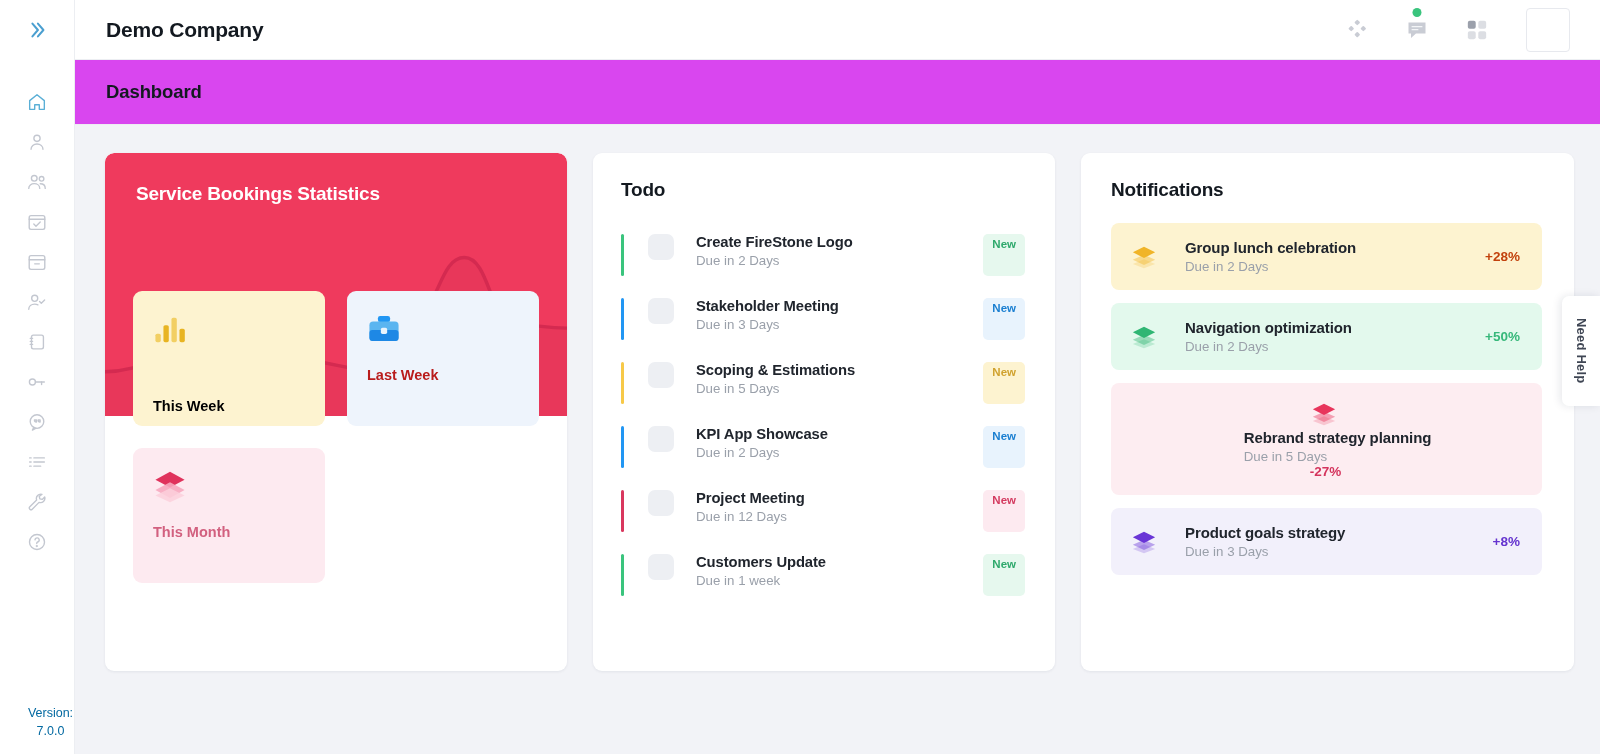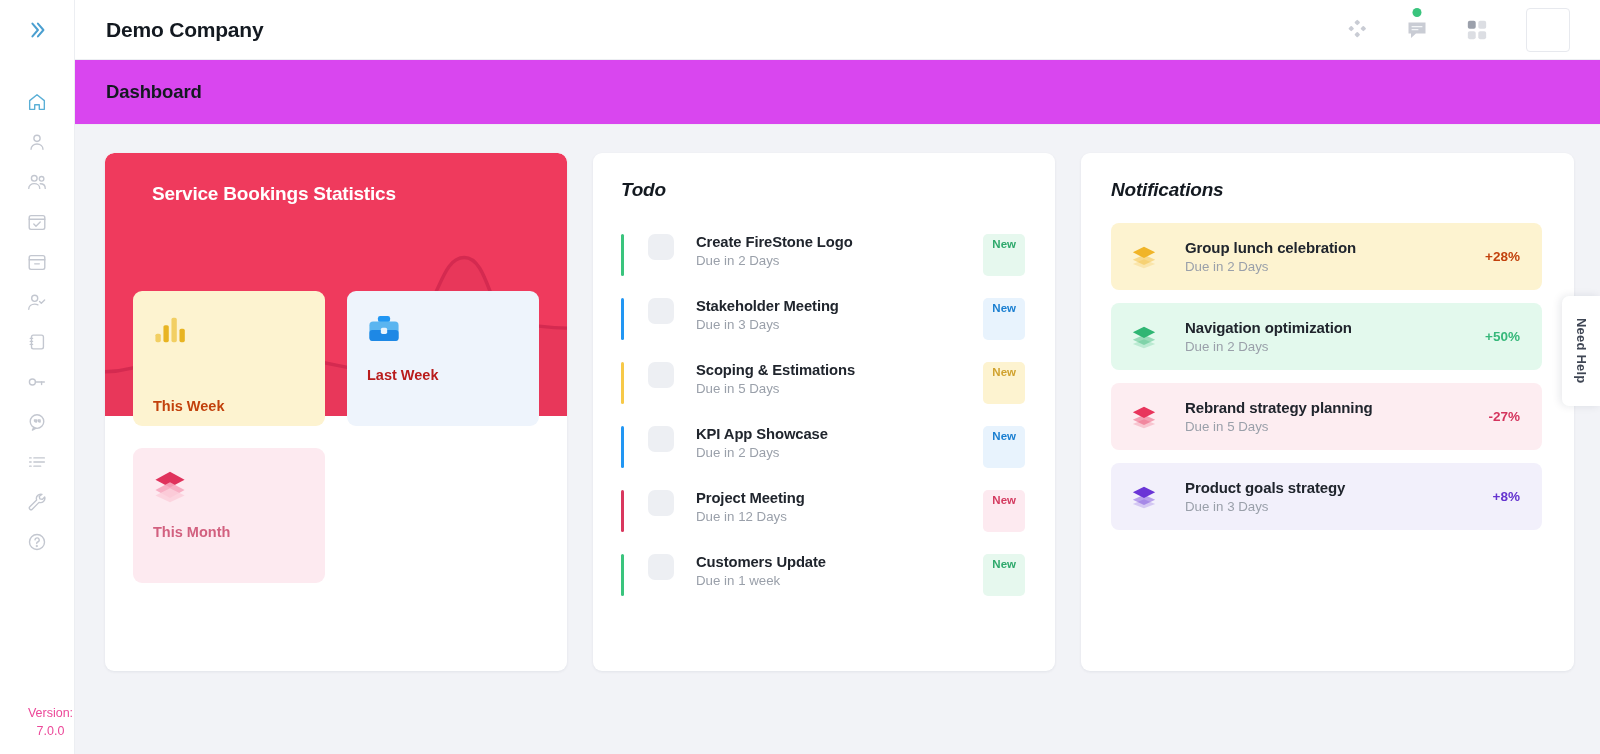--- a/index.html
+++ b/index.html
@@ -28,21 +28,21 @@
   .side-toggle svg { display: block; }
   .side-nav { display: flex; flex-direction: column; align-items: center; width: 100%; padding-top: 22px; }
   .side-item {
     width: 100%; height: 40px;
     display: flex; align-items: center; justify-content: center;
     cursor: pointer;
   }
   .side-item svg { display: block; }
   .side-version {
     position: absolute; bottom: 14px; left: 0; width: 100%;
-    text-align: center; font-size: 12.5px; color: #ec4899; line-height: 1.45; padding-left: 27px;
+    text-align: center; font-size: 12.5px; color: #0369a1; line-height: 1.45; padding-left: 27px;
   }
 
   
   .main { flex: 1 1 auto; display: flex; flex-direction: column; min-width: 0; position: relative; }
 
   .topbar {
     height: 60px; background: #fff;
     border-bottom: 1px solid #eceef2;
     display: flex; align-items: center; padding: 0 30px 0 31px;
     flex: 0 0 60px;
@@ -73,41 +73,41 @@
     overflow: hidden;
   }
 
   .card { background: #fff; border-radius: 9px; box-shadow: 0 1px 3px rgba(20,30,60,.07); }
 
   
   .col-bookings { flex: 0 0 462px; }
   .bookings-card { position: relative; height: 518px; overflow: hidden; }
   .bookings-banner {
     position: relative; height: 263px; border-radius: 9px 9px 0 0;
-    background: #ef3a5d; overflow: hidden; padding-left: 16px;
+    background: #ef3a5d; overflow: hidden;
   }
   .bookings-banner h2 {
     position: relative; z-index: 3;
     padding: 30px 0 0 31px; font-size: 19px; font-weight: 700; color: #fff; letter-spacing: -0.2px;
   }
   .banner-chart { position: absolute; left: 0; bottom: 0; width: 100%; height: 190px; z-index: 1; }
 
   .tiles { position: relative; z-index: 4; display: grid; grid-template-columns: 1fr 1fr; gap: 22px; padding: 0 28px; margin-top: -125px; }
   .tile { height: 135px; border-radius: 9px; padding: 22px 20px 0 20px; cursor: pointer; }
   .tile-icon { height: 40px; display: flex; align-items: flex-start; }
   .tile-label { margin-top: 14px; font-size: 14.5px; font-weight: 600; }
-  .tile-yellow { background: #fdf3d0; } .tile-yellow .tile-label { color: #c2410c; margin-top: 45px; }
+  .tile-yellow { background: #fdf3d0; } .tile-yellow .tile-label { color: #000000; margin-top: 45px; }
   .tile-blue   { background: #eef4fc; } .tile-blue .tile-label   { color: #b91c1c; }
   .tile-pink   { background: #fdeaf0; } .tile-pink .tile-label   { color: #d2607f; }
   .tile-green  { background: #e6f8ee; } .tile-green .tile-label  { color: #62b98a; }
 
   
   .col-todo { flex: 0 0 462px; }
   .todo-card { height: 518px; padding: 26px 30px 0 28px; overflow: hidden; }
-  .panel-title { font-size: 19px; font-weight: 700; color: #131920; letter-spacing: -0.2px; font-style: italic; }
+  .panel-title { font-size: 19px; font-weight: 700; color: #131920; letter-spacing: -0.2px; }
   .todo-list { margin-top: 22px; }
   .todo-row { display: flex; padding: 11px 0; cursor: pointer; }
   .todo-bar { width: 3px; height: 42px; border-radius: 2px; flex: 0 0 3px; }
   .todo-check {
     width: 26px; height: 26px; border-radius: 7px; background: #edeff3;
     margin-left: 24px; flex: 0 0 26px; cursor: pointer;
   }
   .todo-text { margin-left: 22px; flex: 1 1 auto; min-width: 0; }
   .todo-title { font-size: 14.8px; font-weight: 700; color: #20252d; letter-spacing: -0.1px; }
   .todo-due { font-size: 13.3px; color: #9aa0aa; margin-top: 3px; }
@@ -418,21 +418,21 @@
                     <path d="M14 11.5 26 17l-12 5.5L2 17z" fill="#2fb673" opacity=".42"></path>
                     <path d="M14 16.5 26 21.5 14 26 2 21.5z" fill="#2fb673" opacity=".22"></path>
                   </svg>
                 </div>
                 <div class="notif-text">
                   <div class="notif-title">Navigation optimization</div>
                   <div class="notif-due">Due in 2 Days</div>
                 </div>
                 <div class="notif-val" style="color:#37b87a">+50%</div>
               </div>
-              <div class="notif-row" style="background: rgb(253, 237, 241);">
+              <div class="notif-row" style="background: rgb(253, 237, 241); flex-direction: column;">
                 <div class="notif-icon">
                   <svg width="26" height="26" viewBox="0 0 28 28">
                     <path d="M14 3 26 9l-12 6L2 9z" fill="#e8355c"></path>
                     <path d="M14 11.5 26 17l-12 5.5L2 17z" fill="#e8355c" opacity=".42"></path>
                     <path d="M14 16.5 26 21.5 14 26 2 21.5z" fill="#e8355c" opacity=".22"></path>
                   </svg>
                 </div>
                 <div class="notif-text">
                   <div class="notif-title">Rebrand strategy planning</div>
                   <div class="notif-due">Due in 5 Days</div>

